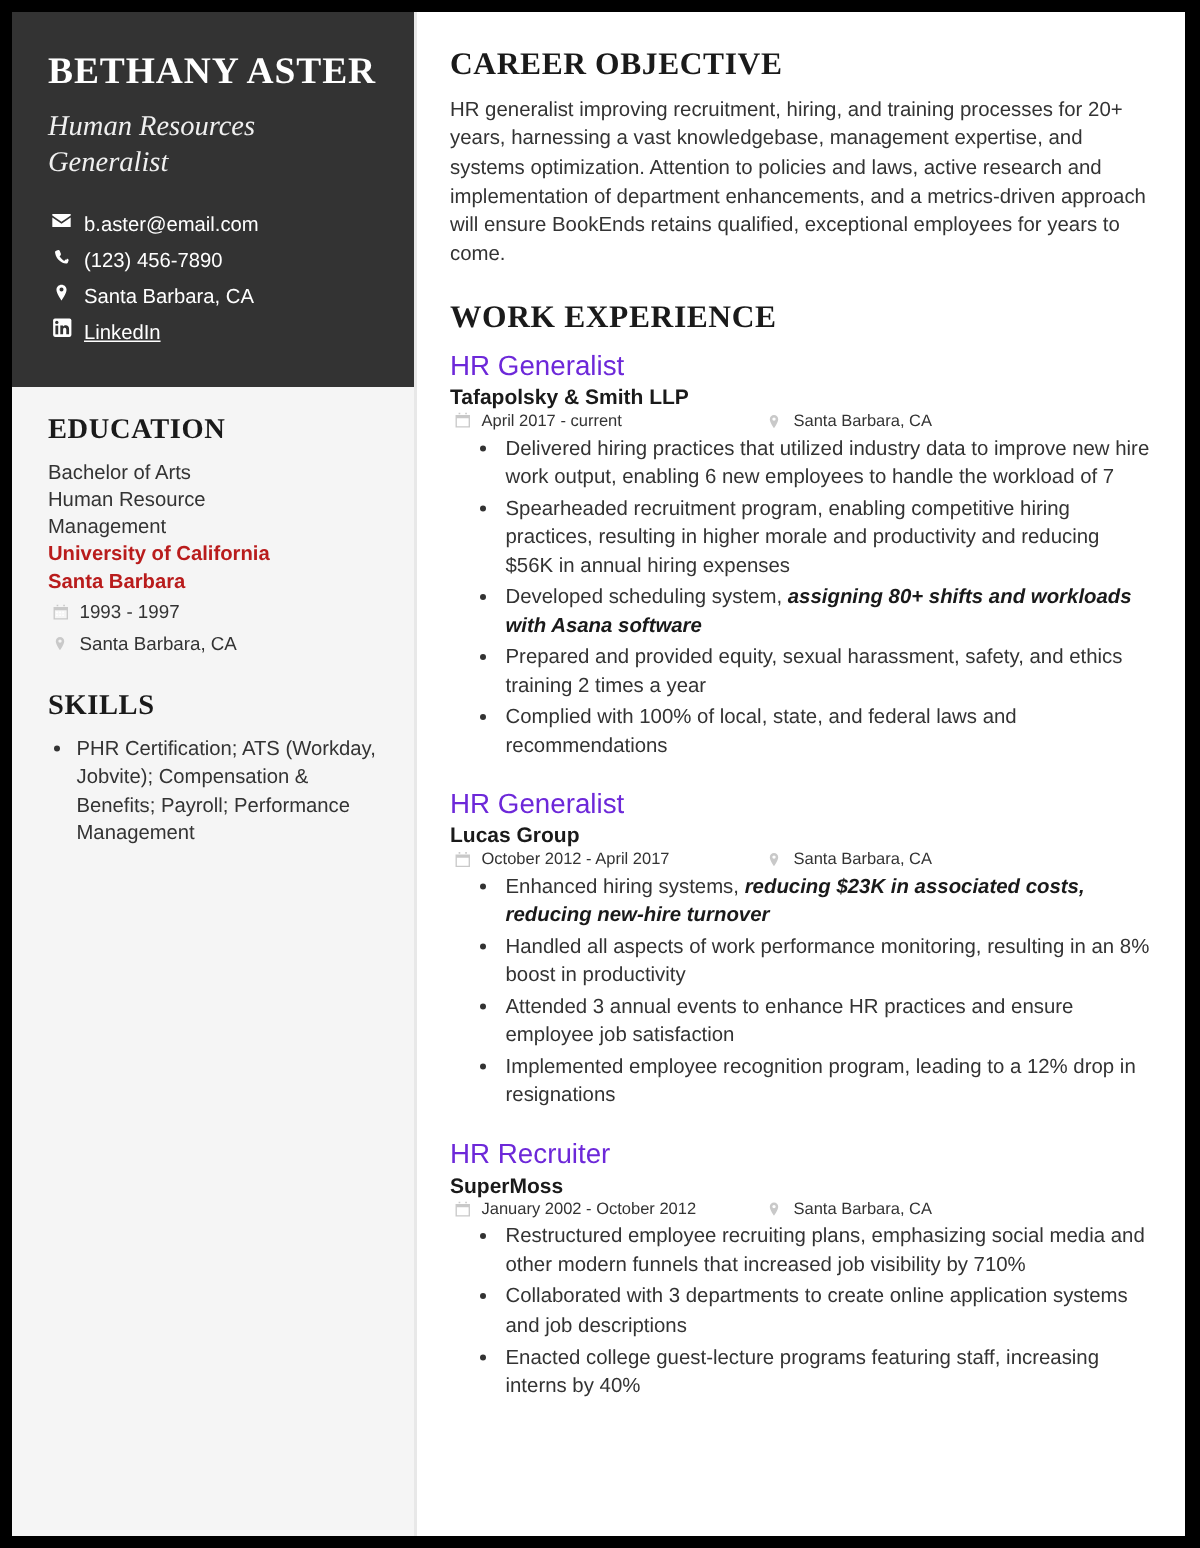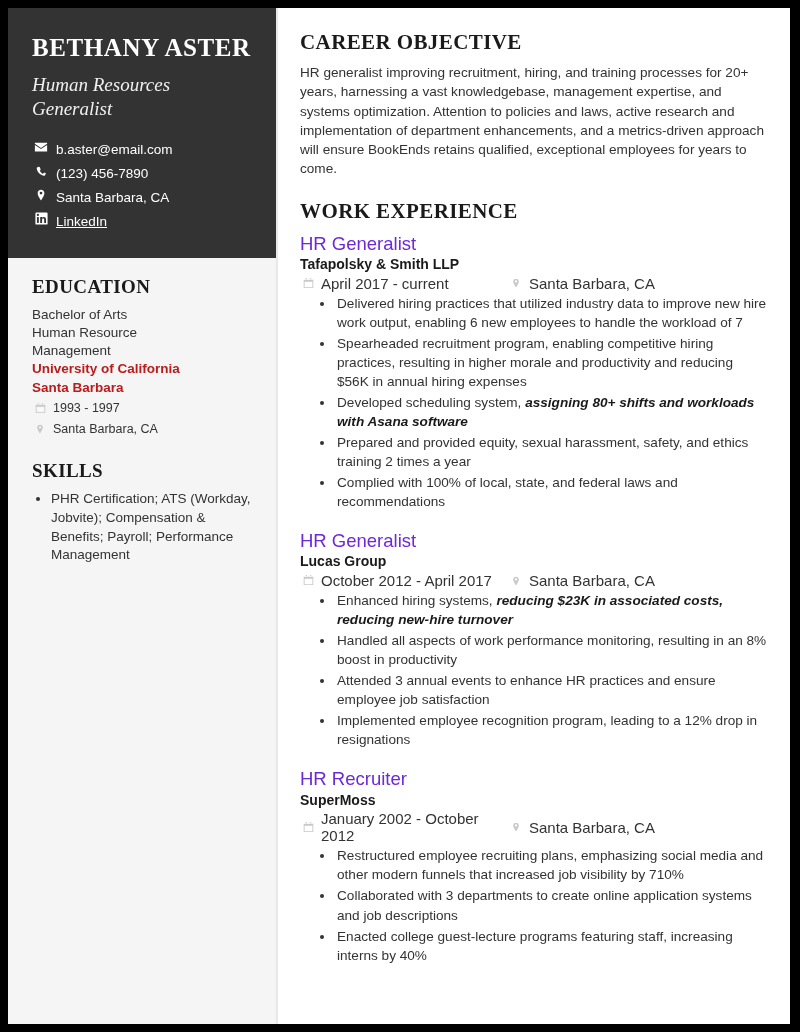--- a/index.html
+++ b/index.html
@@ -171,21 +171,21 @@
     font-size: 14px;
     font-weight: bold;
     line-height: 1.35;
     color: #1a1a1a;
     margin-bottom: 1px;
   }
 
   .job-meta {
     display: flex;
     align-items: center;
-    font-size: 15px;
+    font-size: 11px;
     color: #333333;
     margin-bottom: 2px;
   }
   .job-meta .date-group { display: flex; align-items: center; width: 208px; flex: 0 0 208px; }
   .job-meta .loc-group  { display: flex; align-items: center; }
 
   .bullets {
     list-style: disc;
     padding-left: 35px;
   }

